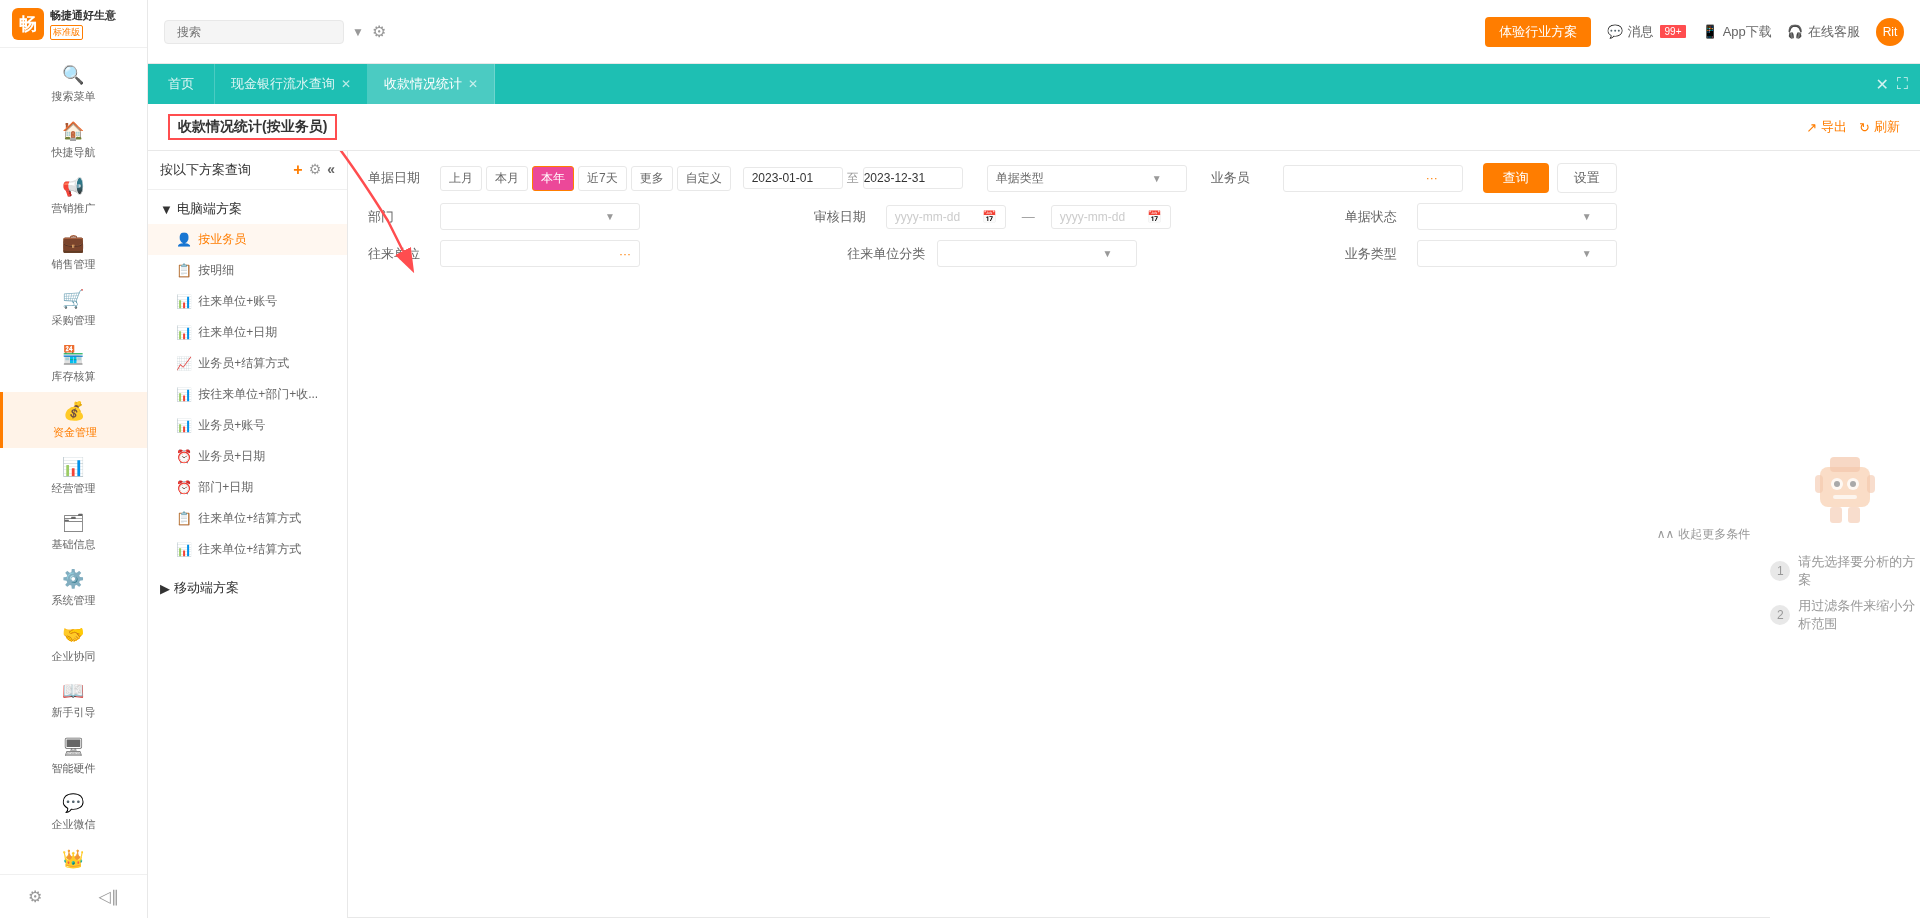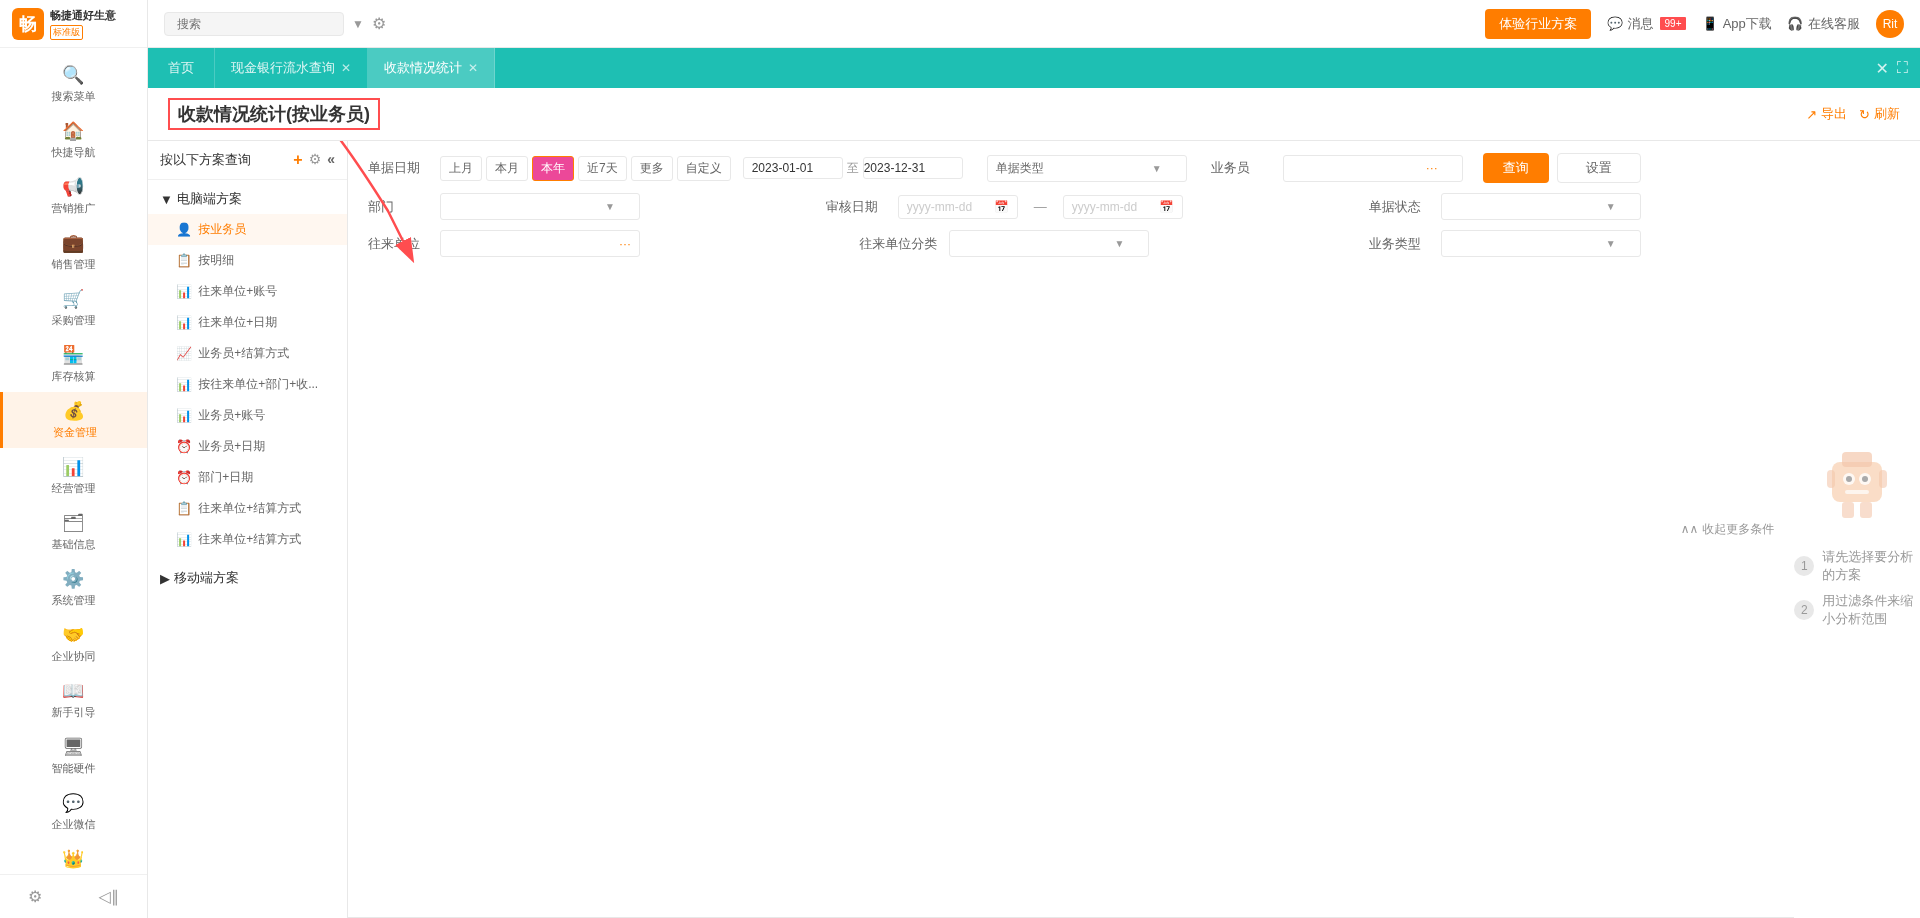--- a/index.html
+++ b/index.html
@@ -16,21 +16,21 @@
     .sidebar-item.active::left { content: ''; position: absolute; left: 0; top: 0; bottom: 0; width: 3px; background: #ff7d00; }
     .sidebar-item-icon { font-size: 18px; margin-bottom: 3px; }
     .sidebar-item-label { font-size: 11px; }
     .sidebar-footer { padding: 12px 0; border-top: 1px solid #f0f0f0; display: flex; justify-content: space-around; }
     .sidebar-footer-btn { color: #999; cursor: pointer; font-size: 16px; }
 
     
     .main { flex: 1; display: flex; flex-direction: column; overflow: hidden; }
 
     
-    .topbar { height: 48px; background: #fff; border-bottom: 1px solid #e8e8e8; display: flex; align-items: center; padding: 0 16px; justify-content: space-between; }
+    .topbar { height: 64px; background: #fff; border-bottom: 1px solid #e8e8e8; display: flex; align-items: center; padding: 0 16px; justify-content: space-between; }
     .topbar-left { display: flex; align-items: center; gap: 8px; }
     .topbar-search { background: #f5f5f5; border: 1px solid #e8e8e8; border-radius: 4px; padding: 4px 12px; font-size: 12px; color: #999; width: 180px; }
     .topbar-right { display: flex; align-items: center; gap: 16px; }
     .trial-btn { background: #ff7d00; color: white; border: none; border-radius: 4px; padding: 6px 14px; font-size: 13px; cursor: pointer; }
     .topbar-icon-btn { display: flex; align-items: center; gap: 4px; color: #666; font-size: 13px; cursor: pointer; }
     .badge { background: #ff4d4f; color: white; border-radius: 1px; font-size: 10px; padding: 1px 5px; margin-left: 2px; }
     .user-avatar { width: 28px; height: 28px; background: #ff7d00; border-radius: 50%; display: flex; align-items: center; justify-content: center; color: white; font-size: 12px; }
 
     
     .tabbar { height: 40px; background: #1ebfb3; display: flex; align-items: stretch; padding: 0; }
@@ -40,21 +40,21 @@
     .tab:first-child { padding: 0 20px; }
     .tabbar-spacer { flex: 1; }
     .tabbar-actions { display: flex; align-items: center; padding: 0 12px; gap: 8px; }
     .tabbar-action-btn { color: rgba(255,255,255,0.8); font-size: 16px; cursor: pointer; }
 
     
     .content { flex: 1; overflow: hidden; display: flex; flex-direction: column; background: #f5f5f5; }
 
     
     .page-header { background: white; padding: 10px 20px; display: flex; align-items: center; justify-content: space-between; border-bottom: 1px solid #e8e8e8; }
-    .page-title { font-size: 18px; font-weight: bold; color: #333; border: 2px solid #ff4d4f; padding: 2px 8px; }
+    .page-title { font-size: 14px; font-weight: bold; color: #333; border: 2px solid #ff4d4f; padding: 2px 8px; }
     .page-actions { display: flex; gap: 12px; }
     .page-action-btn { display: flex; align-items: center; gap: 4px; color: #ff7d00; font-size: 13px; cursor: pointer; }
 
     
     .main-body { flex: 1; display: flex; overflow: hidden; }
 
     
     .left-panel { width: 200px; background: white; border-right: 1px solid #e8e8e8; flex-shrink: 0; overflow-y: auto; }
     .left-panel-header { display: flex; align-items: center; justify-content: space-between; padding: 10px 12px; border-bottom: 1px solid #f0f0f0; }
     .left-panel-title { font-size: 13px; color: #333; }
@@ -79,21 +79,21 @@
     .date-btn { padding: 3px 8px; border: 1px solid #e8e8e8; border-radius: 3px; font-size: 12px; color: #666; cursor: pointer; background: white; }
     .date-btn.active { background: #ec4899; color: white; border-color: #ff7d00; }
     .date-range { display: flex; align-items: center; gap: 4px; }
     .date-input { border: 1px solid #e8e8e8; border-radius: 3px; padding: 3px 8px; font-size: 12px; color: #666; width: 100px; }
     .filter-select { border: 1px solid #e8e8e8; border-radius: 3px; padding: 4px 24px 4px 8px; font-size: 12px; color: #666; background: white; cursor: pointer; position: relative; min-width: 180px; display: flex; align-items: center; justify-content: space-between; }
     .select-arrow { color: #999; font-size: 10px; }
     .filter-input-with-icon { border: 1px solid #e8e8e8; border-radius: 3px; padding: 4px 8px; font-size: 12px; color: #999; min-width: 200px; display: flex; align-items: center; justify-content: space-between; }
     .filter-date-with-icon { border: 1px solid #e8e8e8; border-radius: 3px; padding: 4px 8px; font-size: 12px; color: #ccc; min-width: 120px; display: flex; align-items: center; justify-content: space-between; }
     .filter-separator { color: #999; }
     .query-btn { background: #ff7d00; color: white; border: none; border-radius: 4px; padding: 6px 20px; font-size: 13px; cursor: pointer; }
-    .set-btn { background: white; color: #666; border: 1px solid #e8e8e8; border-radius: 4px; padding: 5px 28px; font-size: 13px; cursor: pointer; }
+    .set-btn { background: white; color: #666; border: 1px solid #e8e8e8; border-radius: 4px; padding: 5px 16px; font-size: 13px; cursor: pointer; }
 
     .collapse-bar { background: white; padding: 8px 20px; display: flex; justify-content: center; border-bottom: 1px solid #e8e8e8; }
     .collapse-btn { color: #999; font-size: 12px; cursor: pointer; display: flex; align-items: center; gap: 4px; }
 
     
     .empty-state { flex: 1; display: flex; flex-direction: column; align-items: center; justify-content: center; background: white; gap: 16px; }
     .empty-hints { display: flex; flex-direction: column; gap: 8px; }
     .empty-hint { display: flex; align-items: center; gap: 8px; color: #999; font-size: 13px; }
     .hint-num { width: 20px; height: 20px; background: #e8e8e8; border-radius: 50%; display: flex; align-items: center; justify-content: center; font-size: 12px; color: #999; flex-shrink: 0; }
   </style>

